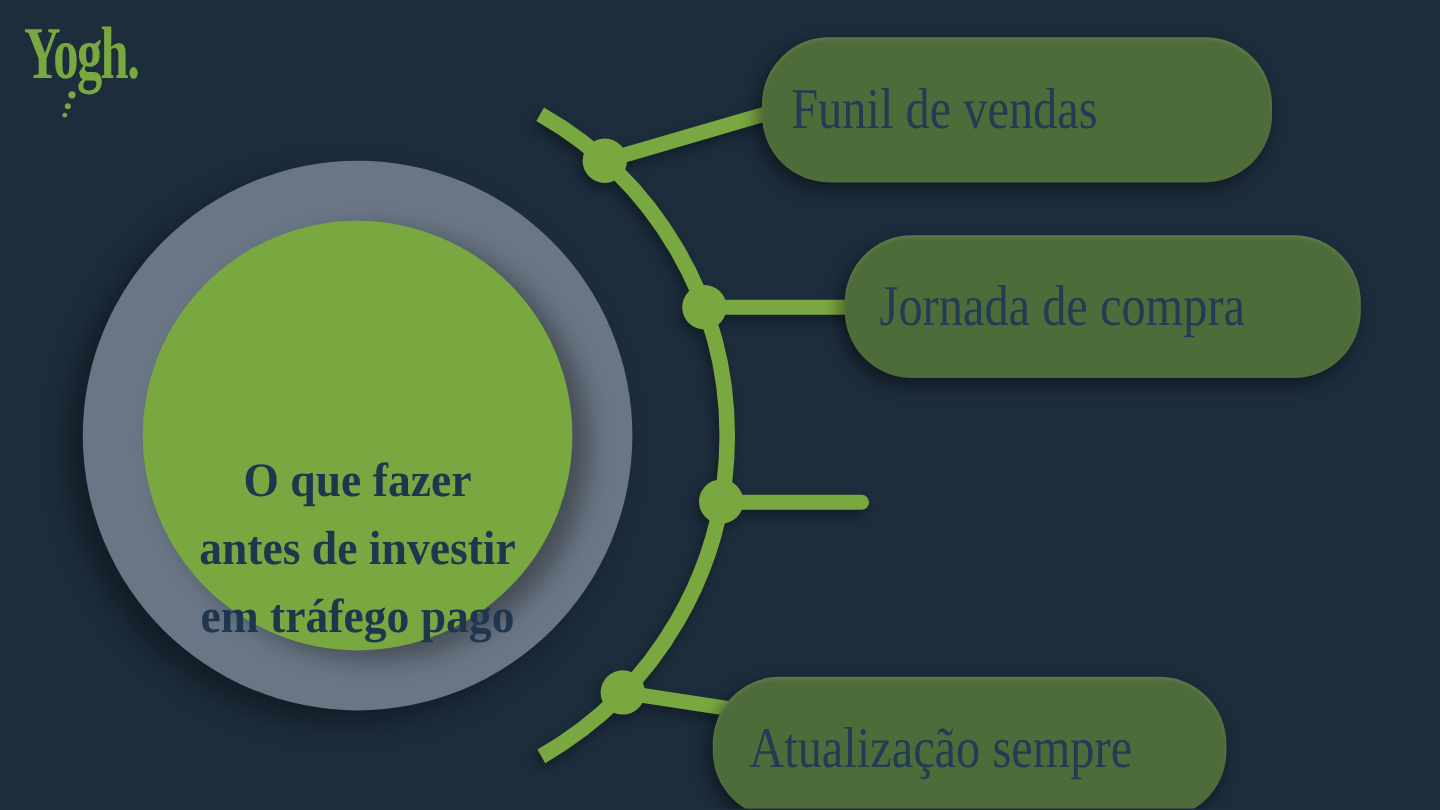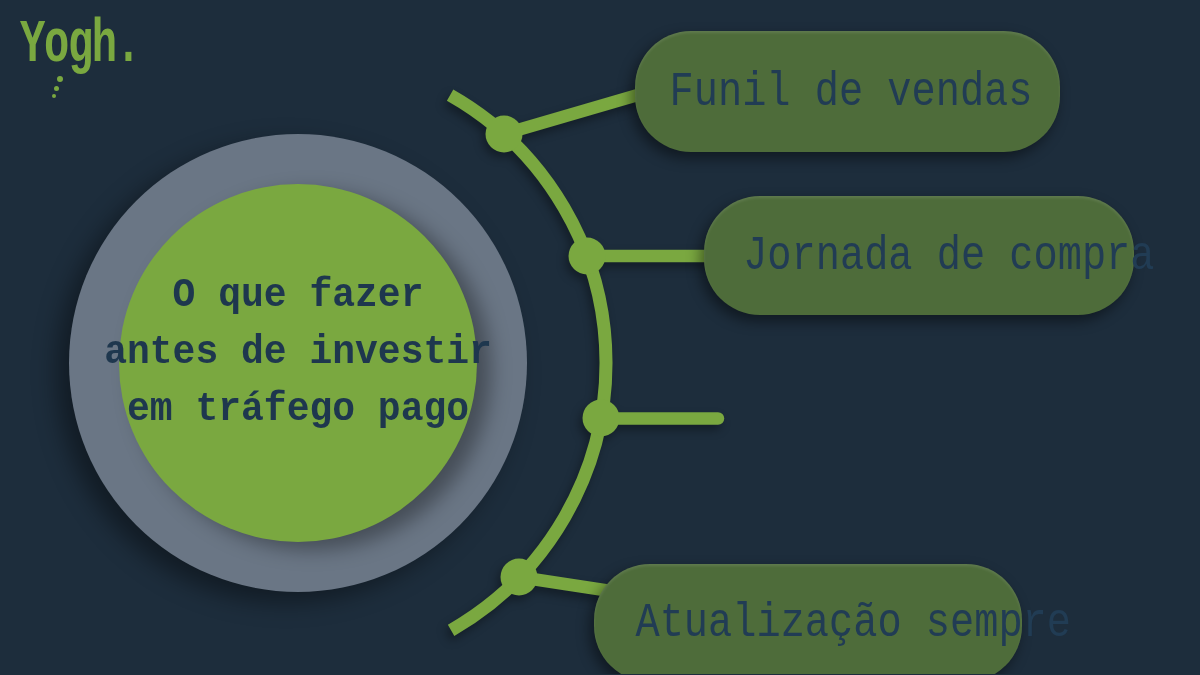--- a/index.html
+++ b/index.html
@@ -9,21 +9,21 @@
     --ring:#6A7685;
     --title:#1E374E;
     --label:#213C54;
   }
   html,body{margin:0;padding:0;background:var(--bg);}
   .stage{
     position:relative;
     width:1200px;height:674px;
     overflow:hidden;
     background:var(--bg);
-    font-family:Liberation Mono, monospace;
+    font-family:Liberation Serif, serif;
   }
 
   
   .logo{position:absolute;left:20px;top:14px;width:160px;height:100px;}
   .logo .word{
     display:inline-block;
     font-size:62px;font-weight:bold;letter-spacing:-2px;
     color:var(--green);
     transform:scaleX(0.68);
     transform-origin:top left;
@@ -47,21 +47,21 @@
     position:absolute;left:69px;top:134px;width:458px;height:458px;
     border-radius:50%;
     background:var(--ring);
     box-shadow:-12px 10px 24px rgba(0,0,0,0.40);
   }
   .core{
     position:absolute;left:119px;top:184px;width:358px;height:358px;
     border-radius:50%;
     background:var(--green);
     box-shadow:14px 8px 20px rgba(0,0,0,0.35);
-    display:flex;align-items:center;justify-content:center;
+    display:flex;align-items:flex-end;justify-content:center;
   }
   .core .title{
     margin-top:-21px;
     text-align:center;
     font-size:40px;font-weight:bold;line-height:57px;
     color:var(--title);
     transform:scaleX(0.95);
     white-space:nowrap;
   }
 

